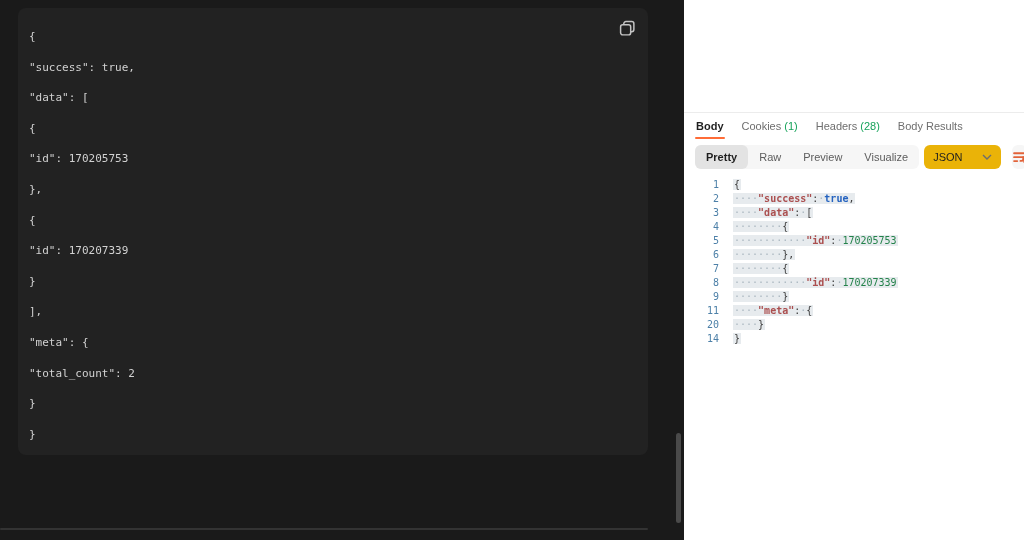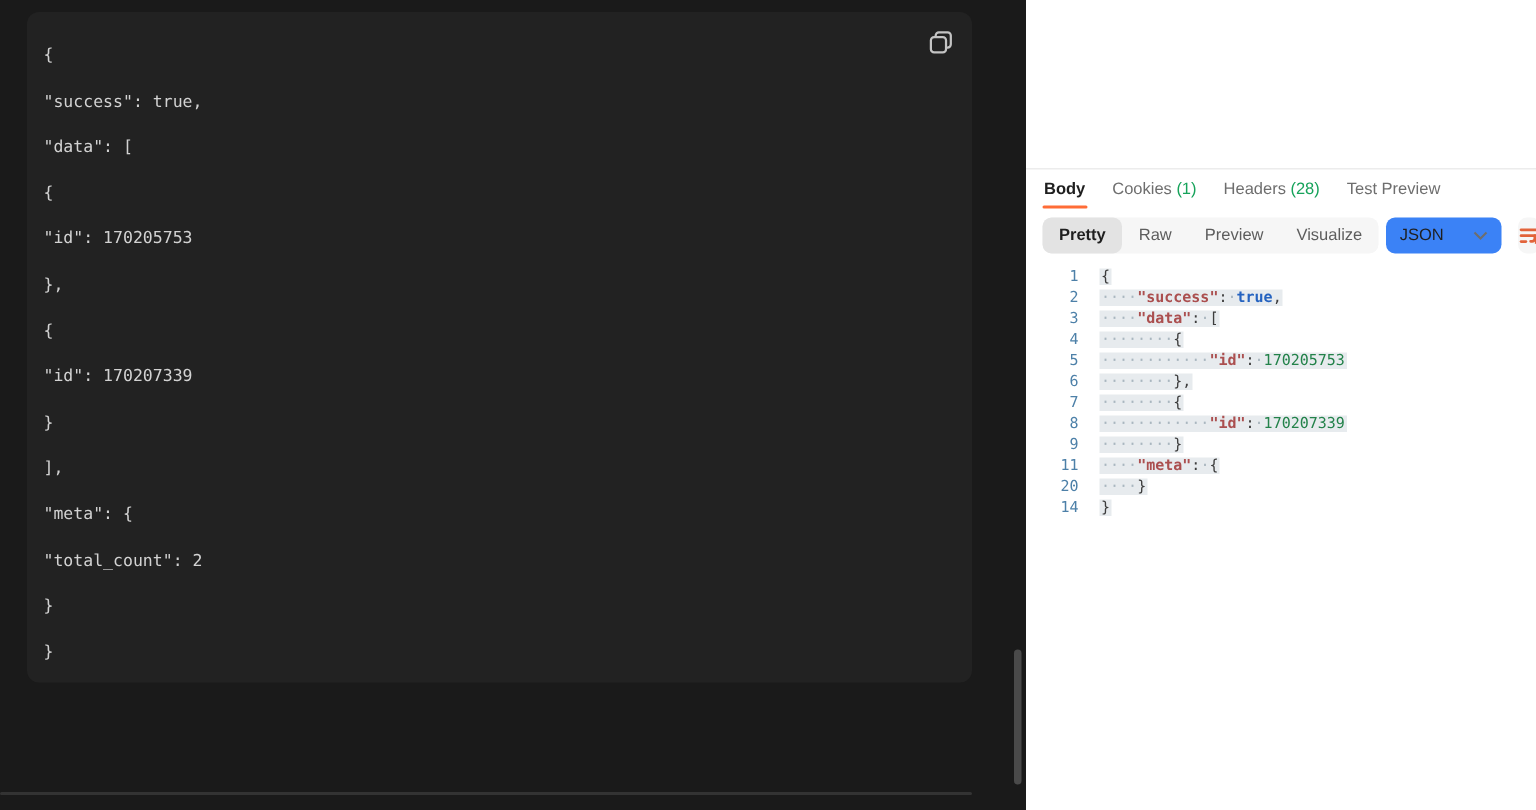--- a/index.html
+++ b/index.html
@@ -35,21 +35,21 @@
   .tab .badge{color:var(--green);margin-left:3px;}
   .tab.active{color:#1f1f1f;font-weight:bold;}
   .tab.active::after{content:"";position:absolute;left:0;right:0;bottom:2px;height:2px;
     background:var(--orange);border-radius:1px;}
 
   .controls{position:absolute;left:11px;top:145px;right:11px;display:flex;align-items:center;}
   .segmented{display:flex;background:#f6f6f6;border-radius:6px;height:24px;align-items:center;}
   .seg{padding:0 11px;height:24px;line-height:24px;font-size:11px;color:#5d5d5d;
     border-radius:6px;cursor:pointer;white-space:nowrap;}
   .seg.active{background:#e3e3e3;color:#1f1f1f;font-weight:bold;}
-  .dropdown{margin-left:5px;height:24px;background:#3b82f6;border:none;border-radius:6px;
+  .dropdown{margin-left:5px;height:24px;background:#eab308;border:none;border-radius:6px;
     padding:0 9px;display:flex;align-items:center;gap:19px;font-size:11px;color:#1f1f1f;
     font-family:"Liberation Sans",sans-serif;cursor:pointer;}
   .wrap-btn{margin-left:11px;width:24px;height:24px;background:#f6f6f6;border:none;
     border-radius:6px;display:flex;align-items:center;justify-content:center;cursor:pointer;}
 
   .code-view{position:absolute;left:0;top:178px;right:0;
     font-family:"DejaVu Sans Mono",monospace;font-size:10px;line-height:14px;}
   .code-row{display:flex;height:14px;white-space:pre;}
   .ln{width:35px;text-align:right;color:var(--ln);flex:none;}
   .lc{margin-left:14px;}
@@ -105,21 +105,21 @@
     <div class="h-scrollbar"></div>
   </div>
 
   <div class="right-pane">
     <div class="divider"></div>
 
     <div class="tabs" id="tabs">
         <div class="tab active"><span>Body</span></div>
         <div class="tab"><span>Cookies</span><span class="badge">(1)</span></div>
         <div class="tab"><span>Headers</span><span class="badge">(28)</span></div>
-        <div class="tab"><span>Test Preview</span></div>
+        <div class="tab"><span>Body Results</span></div>
       </div>
 
     <div class="controls">
       <div class="segmented" id="segments">
           <div class="seg active">Pretty</div>
           <div class="seg">Raw</div>
           <div class="seg">Preview</div>
           <div class="seg">Visualize</div>
         </div>
 

